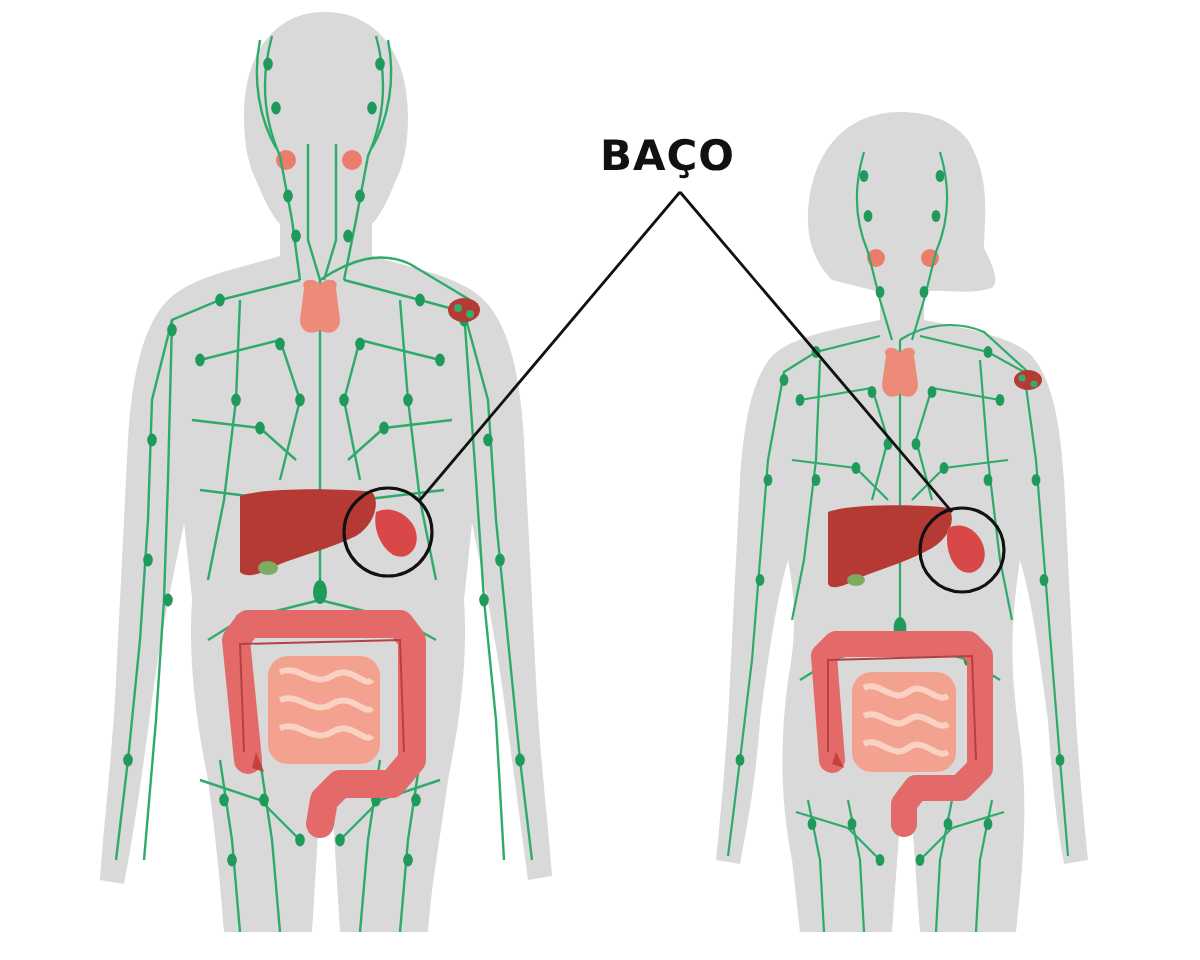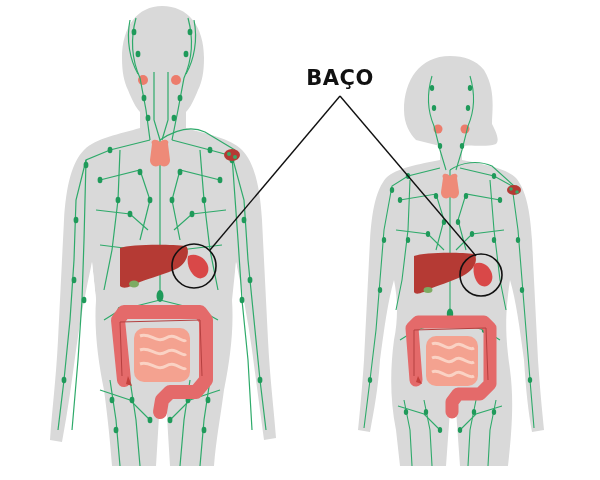--- a/index.html
+++ b/index.html
@@ -1,19 +1,19 @@
 <!DOCTYPE html>
 <html><head>
 <meta charset="utf-8">
 <style>
   html, body { margin: 0; padding: 0; background: #ffffff; }
   body { width: 600px; height: 480px; position: relative; overflow: hidden; font-family: "DejaVu Sans", sans-serif; }
   #stage { position: absolute; left: 0; top: 0; width: 600px; height: 480px; }
   .label {
-    position: absolute; left: 300px; top: 66px; width: 80px; text-align: center;
+    position: absolute; left: 300px; top: 66px; width: 80px; text-align: left;
     font-family: "DejaVu Sans", sans-serif; font-weight: bold; font-size: 21px; color: #111111;
     letter-spacing: 0.5px;
   }
 </style>
 </head>
 <body>
 
 <div id="stage">
 <svg width="600" height="480" viewBox="0 0 600 480" xmlns="http://www.w3.org/2000/svg">
   <defs>

